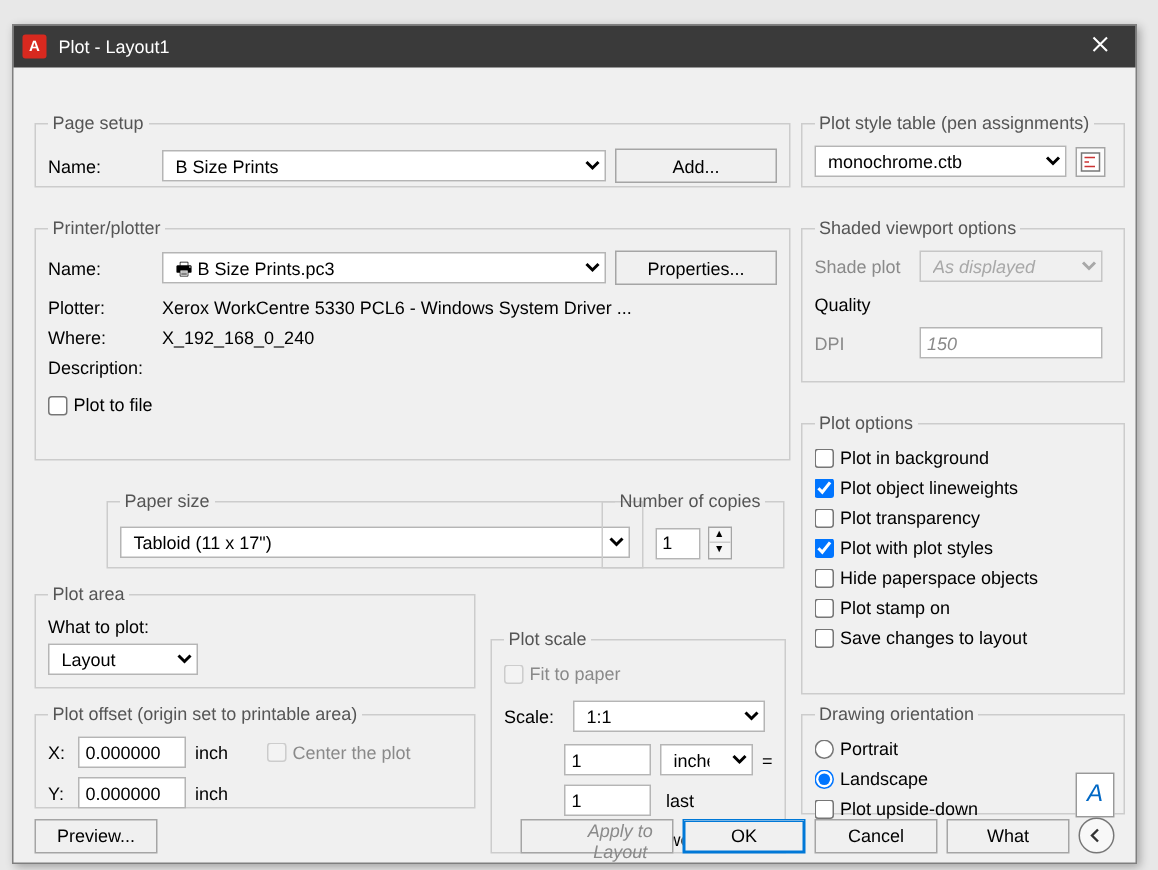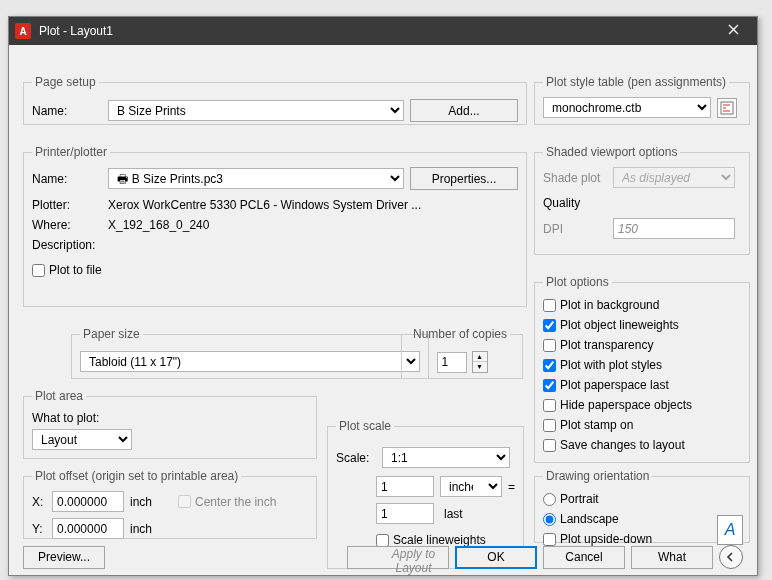--- a/index.html
+++ b/index.html
@@ -122,32 +122,36 @@
     </fieldset>
 
     <fieldset class="g-offset">
       <legend>Plot offset (origin set to printable area)</legend>
       <div class="row" style="margin-top:2px;">
         <span style="width:14px;">X:</span>
         <input type="text" style="width: 72px;" value="0.000000">
         <span>inch</span>
         <span class="chkrow" style="margin-left:20px;">
           <input type="checkbox" disabled="" style="">
-          <span class="muted">Center the inch</span>
+          <span class="muted">Center the plot</span>
         </span>
       </div>
       <div class="row" style="margin-top:6px;">
         <span style="width:14px;">Y:</span>
         <input type="text" style="width: 72px;" value="0.000000">
         <span>inch</span>
       </div>
     </fieldset>
 
     <fieldset class="g-scale">
       <legend>Plot scale</legend>
+      <div class="chkrow">
+          <input type="checkbox" disabled="" style="">
+          <span class="muted">Fit to paper</span>
+        </div>
       <div class="row" style="margin-top:8px;">
         <span style="width:40px;">Scale:</span>
         <select style="width:128px;"><option>1:1</option></select>
       </div>
       <div class="row" style="margin-top:8px; margin-left:40px;">
         <input type="text" style="width: 58px;" value="1">
         <select style="width:62px;"><option>inches</option></select>
         <span>=</span>
       </div>
       <div class="row" style="margin-top:6px; margin-left:40px;">
@@ -199,24 +203,20 @@
             <input type="checkbox" checked="" style="">
             <span>Plot object lineweights</span>
           </div>
           <div class="chkrow">
             <input type="checkbox" style="">
             <span>Plot transparency</span>
           </div>
           <div class="chkrow">
             <input type="checkbox" checked="" style="">
             <span>Plot with plot styles</span>
-          </div>
-          <div class="chkrow">
-            <input type="checkbox" checked="" style="">
-            <span>Plot paperspace last</span>
           </div>
           <div class="chkrow">
             <input type="checkbox" style="">
             <span>Hide paperspace objects</span>
           </div>
           <div class="chkrow">
             <input type="checkbox" style="">
             <span>Plot stamp on</span>
           </div>
           <div class="chkrow">

